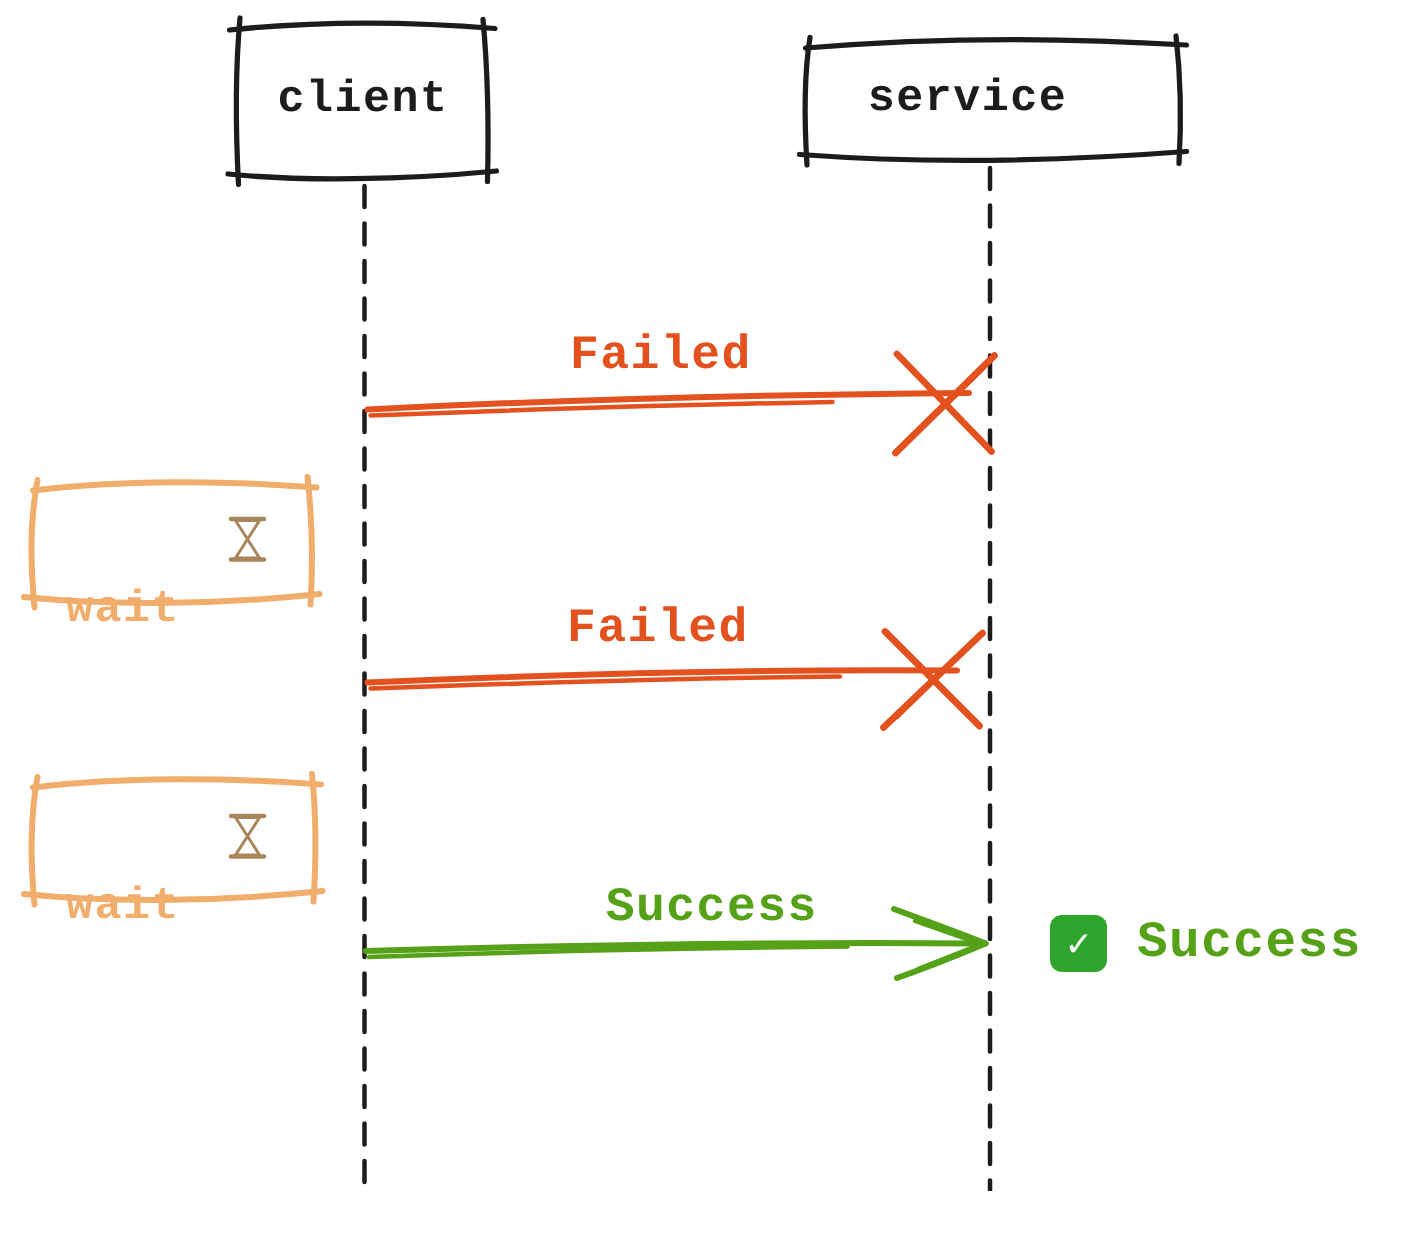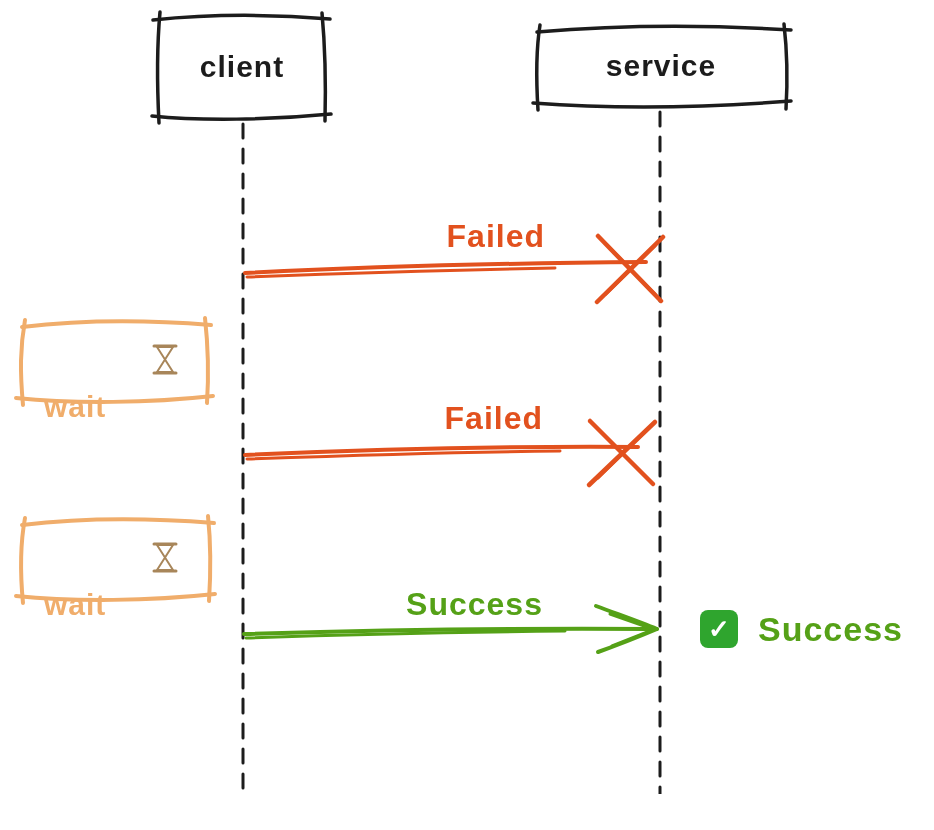--- a/index.html
+++ b/index.html
@@ -1,38 +1,38 @@
 <!DOCTYPE html>
 <html style="--ink: #1c1c1c; --failure: #e2511e; --wait: #f0ad6b; --success: #55a117; --sand: #d8b28a; --sand_frame: #a8865a; --check_bg: #2fa52e;"><head>
 <meta charset="utf-8">
 <style>
   html,body{margin:0;padding:0;background:#ffffff;}
   .canvas{
     position:relative;
     width:934px;height:794px;
     background:#ffffff;
     overflow:hidden;
-    font-family:Liberation Sans, sans-serif;
+    font-family:Liberation Mono, monospace;
   }
   svg.layer{position:absolute;left:0;top:0;}
   path{fill:none;stroke-linecap:round;stroke-linejoin:round;}
   .ink{stroke:var(--ink);}
   .failed-stroke{stroke:var(--failure);}
   .wait-stroke{stroke:var(--wait);}
   .success-stroke{stroke:var(--success);}
   .lifeline{stroke-dasharray:14 11;stroke-width:3;}
   .box-stroke{stroke-width:3.5;}
   .wait-box-stroke{stroke-width:4;}
   .msg-stroke{stroke-width:4;}
   .msg-echo{stroke-width:3;}
   .x-stroke{stroke-width:4.5;}
 
   .label{position:absolute;font-weight:bold;letter-spacing:1px;white-space:nowrap;}
   .actor-label{color:var(--ink);font-size:30px;text-align:center;}
-  .failed-label{color:var(--failure);font-size:32px;text-align:right;}
+  .failed-label{color:var(--failure);font-size:32px;text-align:left;}
   .success-label{color:var(--success);font-size:32px;text-align:center;}
   .wait-label{color:var(--wait);font-size:30px;margin-top:44px;}
   .result-label{color:var(--success);font-size:34px;}
 
   .check-badge{
     position:absolute;
     width:38px;height:38px;
     background:var(--check_bg);
     border-radius:8px;
     display:flex;align-items:center;justify-content:center;
@@ -106,21 +106,21 @@
       <g>
         <path class="success-stroke msg-stroke" d="M596,606 C620,615 640,622 657,629"></path>
         <path class="success-stroke msg-stroke" d="M657,629 C638,637 618,645 598,652"></path>
         <path class="success-stroke msg-echo" d="M610,614 L650,628"></path>
         <path class="success-stroke msg-echo" d="M650,631 L612,646"></path>
       </g>
     </g>
   </svg>
 
   <div class="label actor-label" style="left:158px;top:50px;width:168px;">client</div>
-  <div class="label actor-label" style="left:536px;top:49px;width:250px;">service</div>
+  <div class="label actor-label" style="left:520px;top:49px;width:250px;">service</div>
 
   <div class="label failed-label" style="left:380px;top:218px;width:165px;">Failed</div>
   <div class="label failed-label" style="left:378px;top:400px;width:165px;">Failed</div>
   <div class="label success-label" style="left:392px;top:586px;width:165px;">Success</div>
 
   <div class="label wait-label" style="left:44px;top:346px;">wait</div>
   <svg class="hourglass" style="left:150px;top:342px;" width="30" height="34" viewBox="0 0 30 34">
     <path d="M9,7 L21,7 L15,15 Z" fill="#d8b28a" stroke="none"></path>
     <path d="M15,20 L23,30 L7,30 Z" fill="#d8b28a" stroke="none"></path>
     <path d="M4,4 H26 M4,31 H26" stroke="#a8865a" stroke-width="3"></path>

